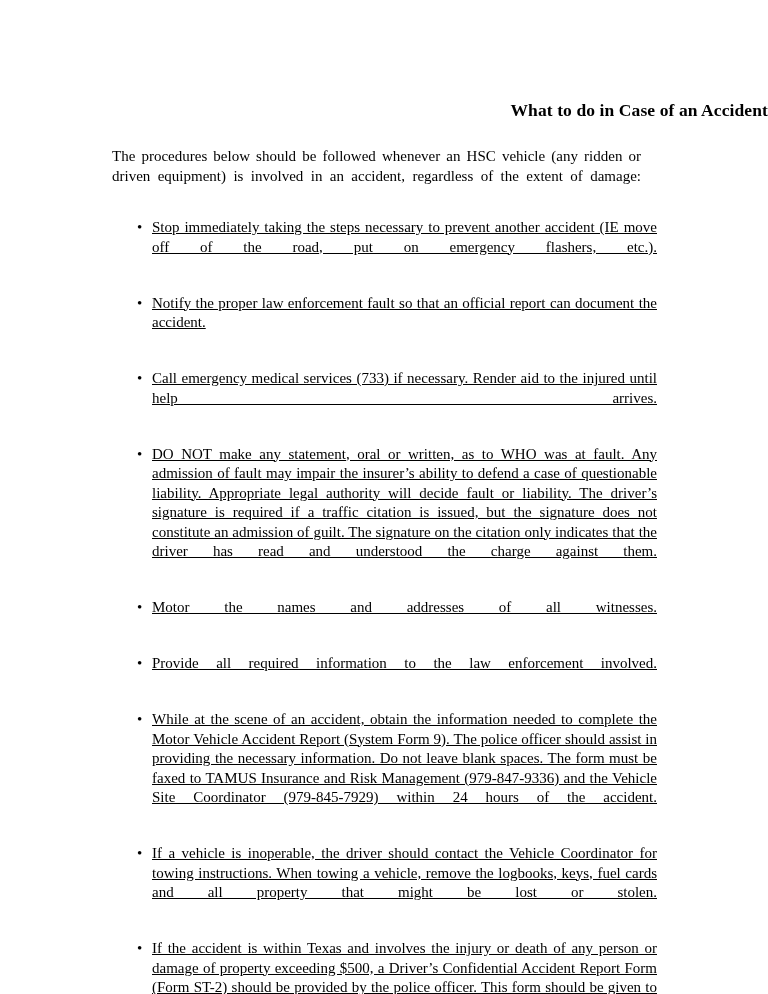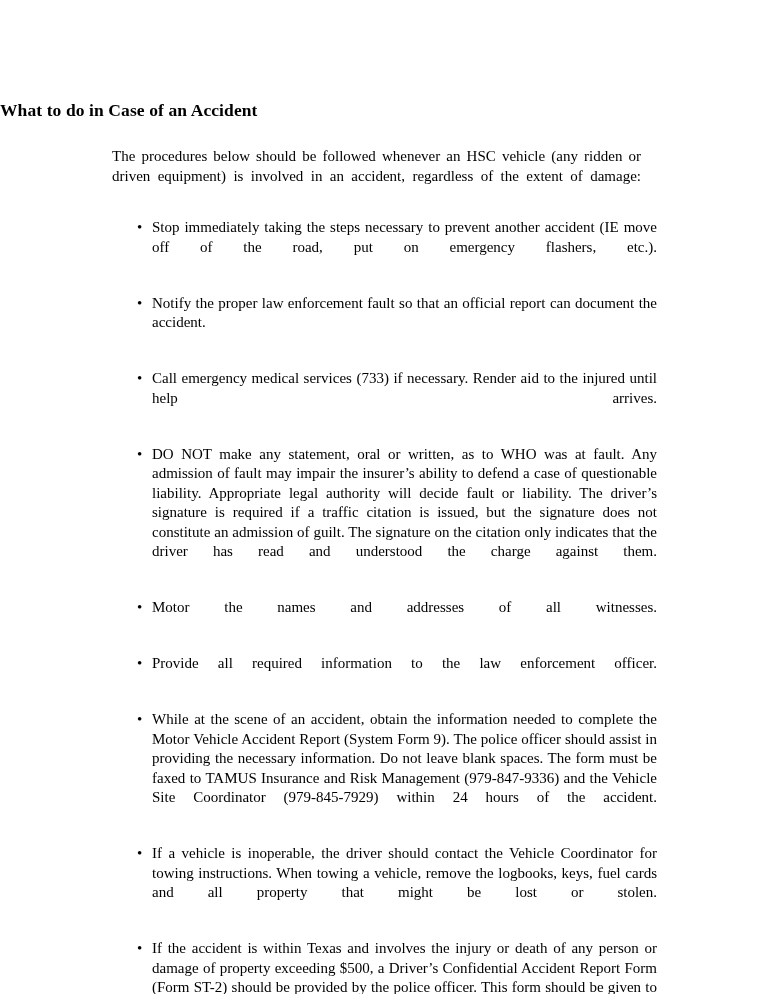--- a/index.html
+++ b/index.html
@@ -20,21 +20,21 @@
     height: 994px;
     background: #ffffff;
     box-sizing: border-box;
     overflow: hidden;
   }
   .doc-title {
     position: absolute;
     left: 0;
     top: 88px;
     width: 768px;
-    text-align: left;
+    text-align: right;
     font-size: 17.5px;
     font-weight: bold;
     letter-spacing: 0.1px;
     line-height: 1.2;
   }
   .content {
     position: absolute;
     left: 112px;
     top: 146px;
     width: 545px;
@@ -65,20 +65,21 @@
   }
   .bullet-marker {
     position: absolute;
     left: 25px;
     top: 0;
     font-size: 15px;
     line-height: 19.5px;
   }
   .bullet-text {
     display: block;
+    text-decoration: underline;
   }
   
   .bullet-text::after,
   .intro::after {
     content: "";
     display: inline-block;
     width: 100%;
   }
 </style>
 </head>
@@ -114,21 +115,21 @@
         <span class="bullet-text">DO NOT make any statement, oral or written, as to WHO was at fault.  Any admission of fault may impair the insurer’s ability to defend a case of questionable liability.  Appropriate legal authority will decide fault or liability.  The driver’s signature is required if a traffic citation is issued, but the signature does not constitute an admission of guilt.  The signature on the citation only indicates that the driver has read and understood the charge against them.</span>
       </li>
 
       <li class="bullet-item">
         <span class="bullet-marker">•</span>
         <span class="bullet-text">Motor the names and addresses of all witnesses.</span>
       </li>
 
       <li class="bullet-item">
         <span class="bullet-marker">•</span>
-        <span class="bullet-text">Provide all required information to the law enforcement officer.</span>
+        <span class="bullet-text">Provide all required information to the law enforcement involved.</span>
       </li>
 
       <li class="bullet-item">
         <span class="bullet-marker">•</span>
         <span class="bullet-text">While at the scene of an accident, obtain the information needed to complete the Motor Vehicle Accident Report (System Form 9).  The police officer should assist in providing the necessary information.  Do not leave blank spaces.  The form must be faxed to TAMUS Insurance and Risk Management (979-847-9336) and the Vehicle Site Coordinator (979-845-7929) within 24 hours of the accident.</span>
       </li>
 
       <li class="bullet-item">
         <span class="bullet-marker">•</span>
         <span class="bullet-text">If a vehicle is inoperable, the driver should contact the Vehicle Coordinator for towing instructions.  When towing a vehicle, remove the logbooks, keys, fuel cards and all property that might be lost or stolen.</span>

